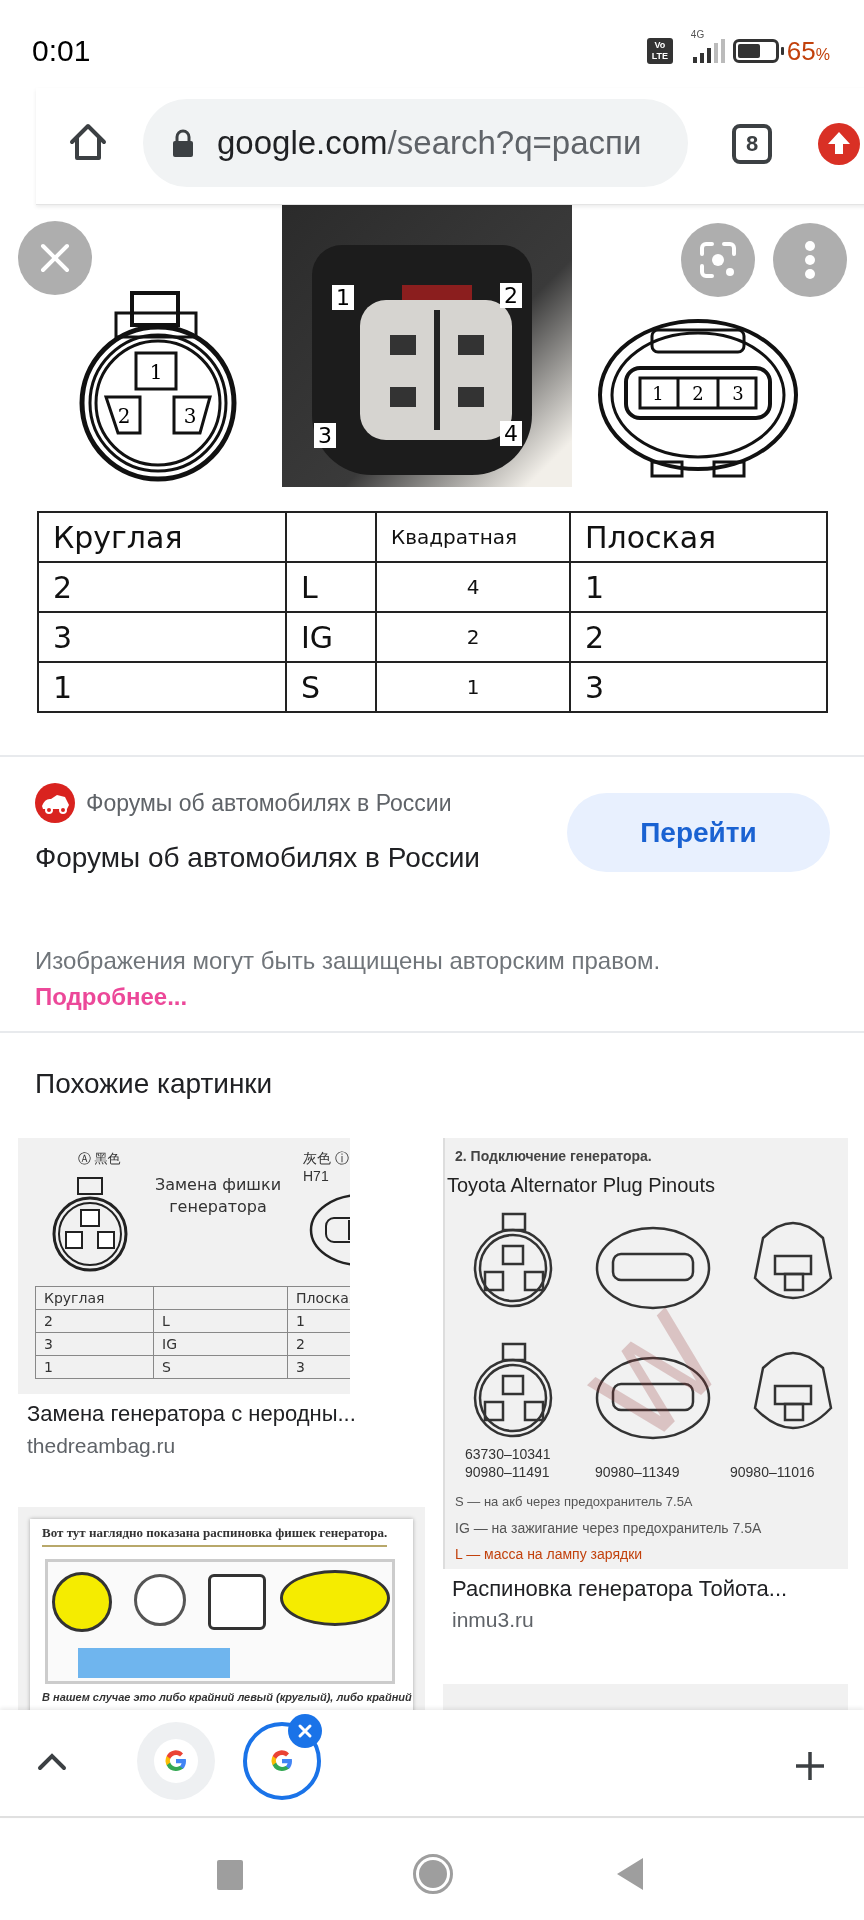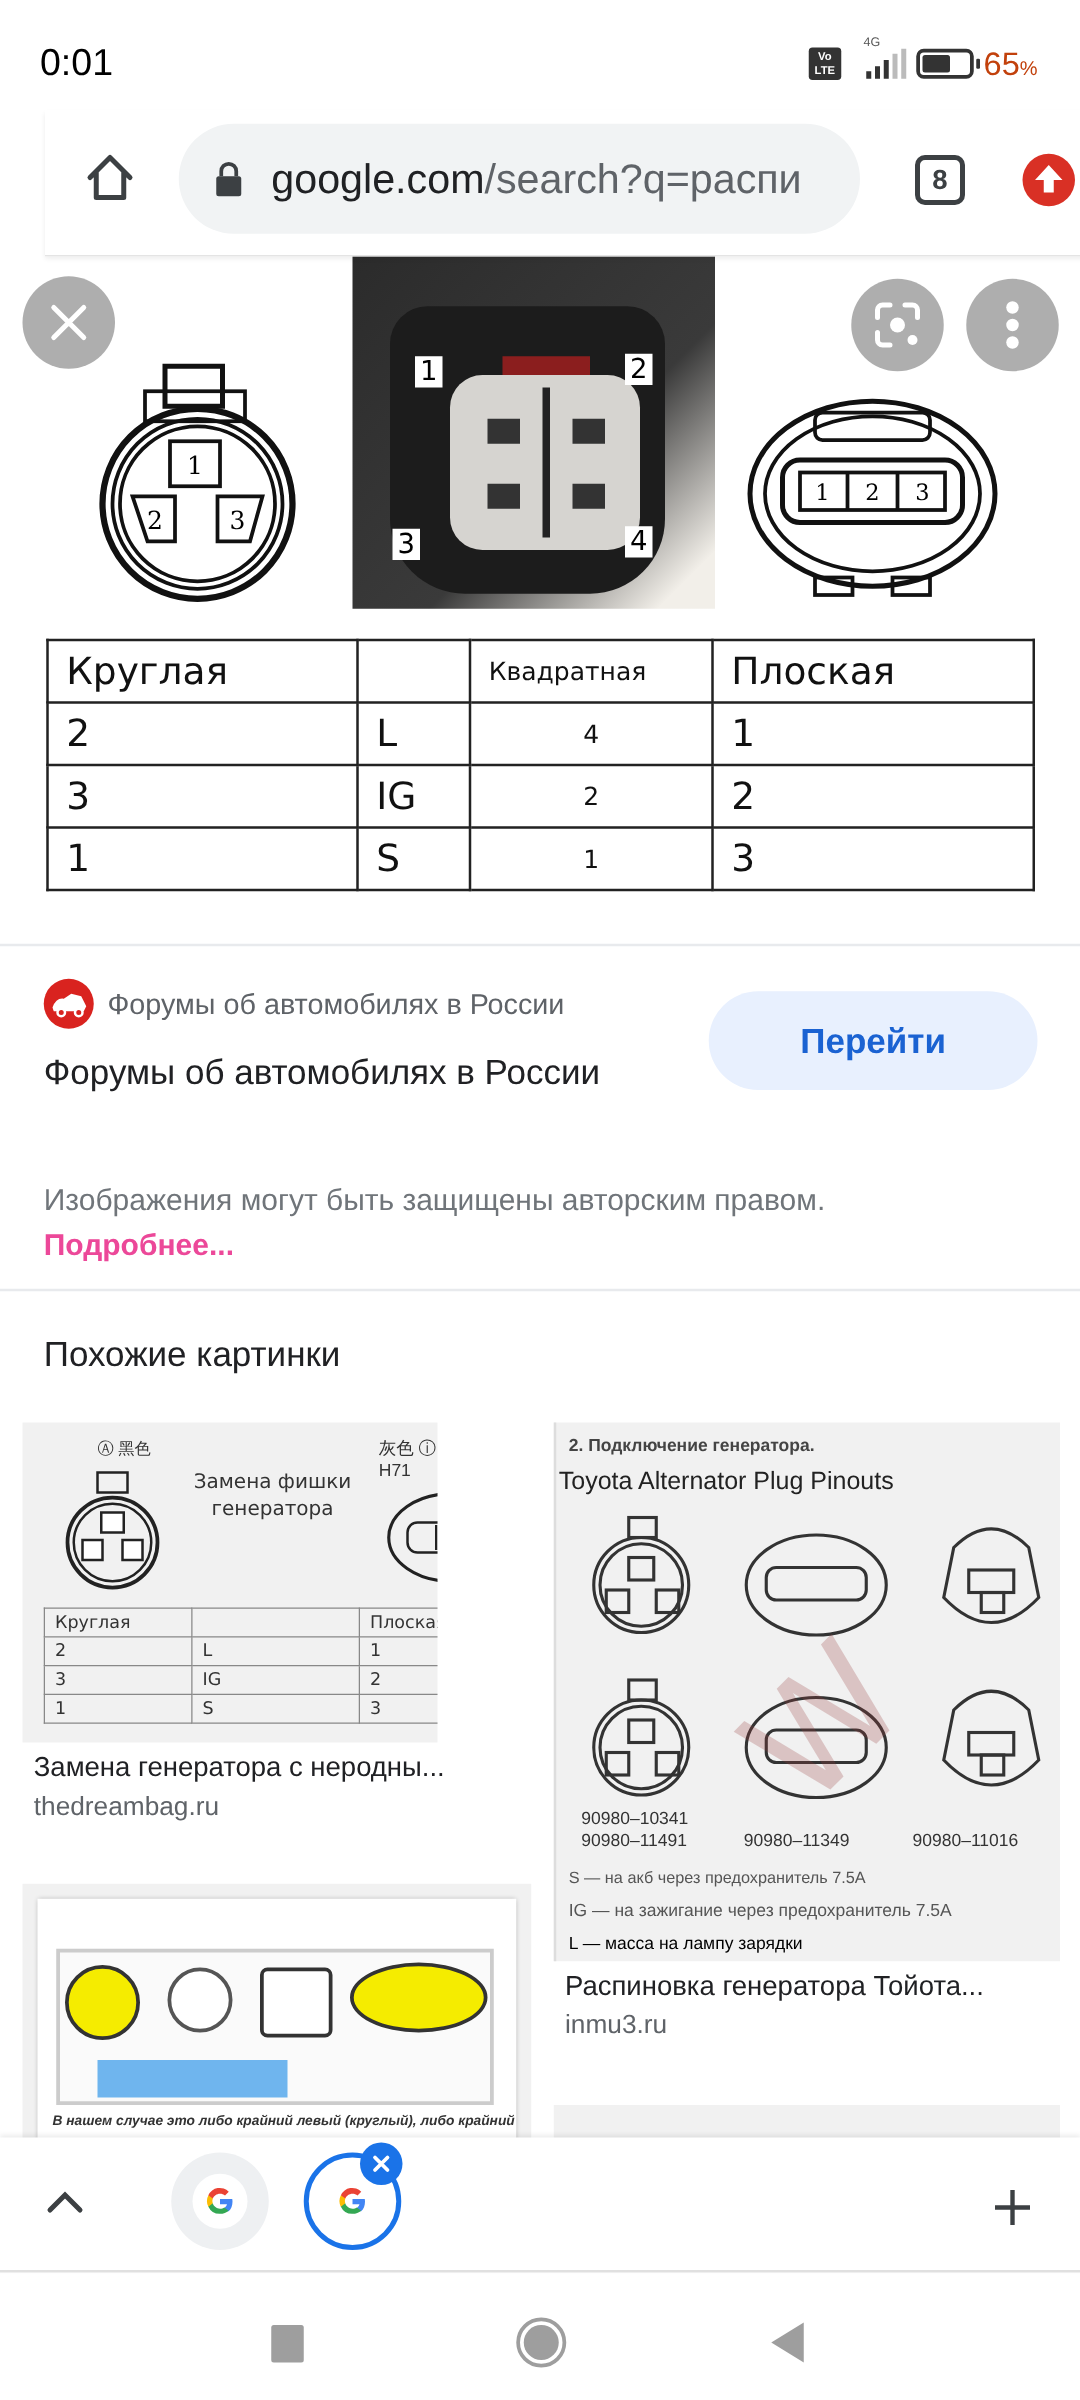--- a/index.html
+++ b/index.html
@@ -308,33 +308,34 @@
         <rect x="22" y="194" width="18" height="18"></rect>
         <rect x="62" y="194" width="18" height="18"></rect>
       <ellipse cx="190" cy="190" rx="56" ry="40"></ellipse>
         <rect x="150" y="176" width="80" height="26" rx="8"></rect>
       <path d="M300 160 Q330 130 360 160 L368 200 Q330 240 292 200 Z"></path>
         <rect x="312" y="178" width="36" height="18"></rect>
         <rect x="322" y="196" width="18" height="16"></rect>
     </g>
     <text x="120" y="210" font-size="120" fill="rgba(150,60,60,0.25)" font-family="DejaVu Sans, sans-serif" transform="rotate(-45 190 150)">W</text>
   </svg>
-  <div class="abs" style="left:20px;top:308px;font-size:14px;color:#333;">90980–10341</div>
+  <div class="abs" style="left:20px;top:308px;font-size:14px;color:#333;">63730–10341</div>
   <div class="abs" style="left:20px;top:326px;font-size:14px;color:#333;">90980–11491</div>
   <div class="abs" style="left:150px;top:326px;font-size:14px;color:#333;">90980–11349</div>
   <div class="abs" style="left:285px;top:326px;font-size:14px;color:#333;">90980–11016</div>
   <div class="abs" style="left:10px;top:356px;font-size:13px;color:#555;">S — на акб через предохранитель 7.5А</div>
   <div class="abs" style="left:10px;top:382px;font-size:14px;color:#555;">IG — на зажигание через предохранитель 7.5А</div>
-  <div class="abs" style="left:10px;top:408px;font-size:14px;color:#000000;">L — масса на лампу зарядки</div>
+  <div class="abs" style="left:10px;top:408px;font-size:14px;color:#c2410c;">L — масса на лампу зарядки</div>
 </div>
 <div class="abs cap-title" style="left:452px;top:1576px;width:390px;">Распиновка генератора Тойота...</div>
 <div class="abs cap-source" style="left:452px;top:1608px;">inmu3.ru</div>
 
 <div class="abs thumb" style="left:18px;top:1507px;width:407px;height:210px;">
   <div class="abs" style="left:12px;top:12px;width:383px;height:200px;background:#fff;box-shadow:0 0 4px rgba(0,0,0,0.3);">
+    <div class="abs" style="left:12px;top:6px;font-size:13px;font-weight:bold;color:#333;font-family:'Liberation Serif',serif;border-bottom:2px solid #b8a86a;padding-bottom:4px;white-space:nowrap;">Вот тут наглядно показана распиновка фишек генератора.</div>
     <div class="abs" style="left:15px;top:40px;width:350px;height:125px;border:3px solid #ccc;background:#fafafa;">
       <div class="abs" style="left:4px;top:10px;width:60px;height:60px;border-radius:50%;background:#f5ec00;border:3px solid #333;"></div>
       <div class="abs" style="left:86px;top:12px;width:52px;height:52px;border-radius:50%;background:#fff;border:3px solid #555;"></div>
       <div class="abs" style="left:160px;top:12px;width:58px;height:56px;border-radius:6px;background:#fff;border:3px solid #333;"></div>
       <div class="abs" style="left:232px;top:8px;width:110px;height:56px;border-radius:50%;background:#f5ec00;border:3px solid #333;"></div>
       <div class="abs" style="left:30px;top:86px;width:152px;height:30px;background:#6fb5ee;"></div>
     </div>
     <div class="abs" style="left:12px;top:172px;font-size:11px;font-style:italic;font-weight:bold;color:#333;white-space:nowrap;">В нашем случае это либо крайний левый (круглый), либо крайний</div>
   </div>
 </div>

